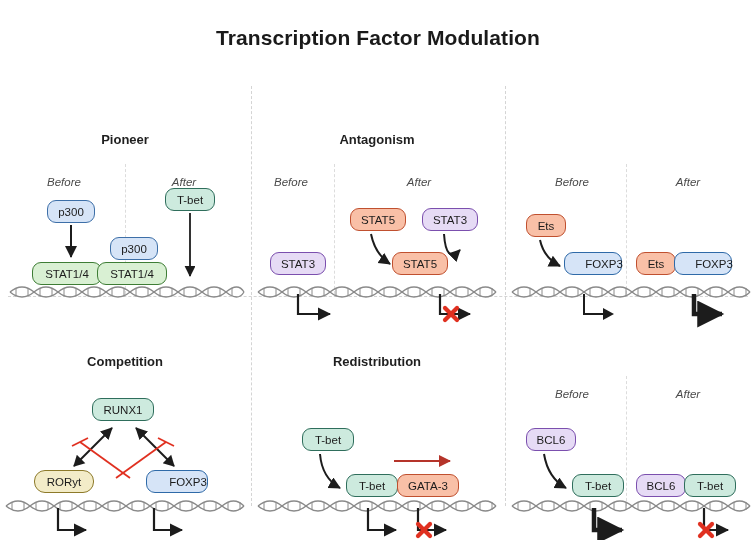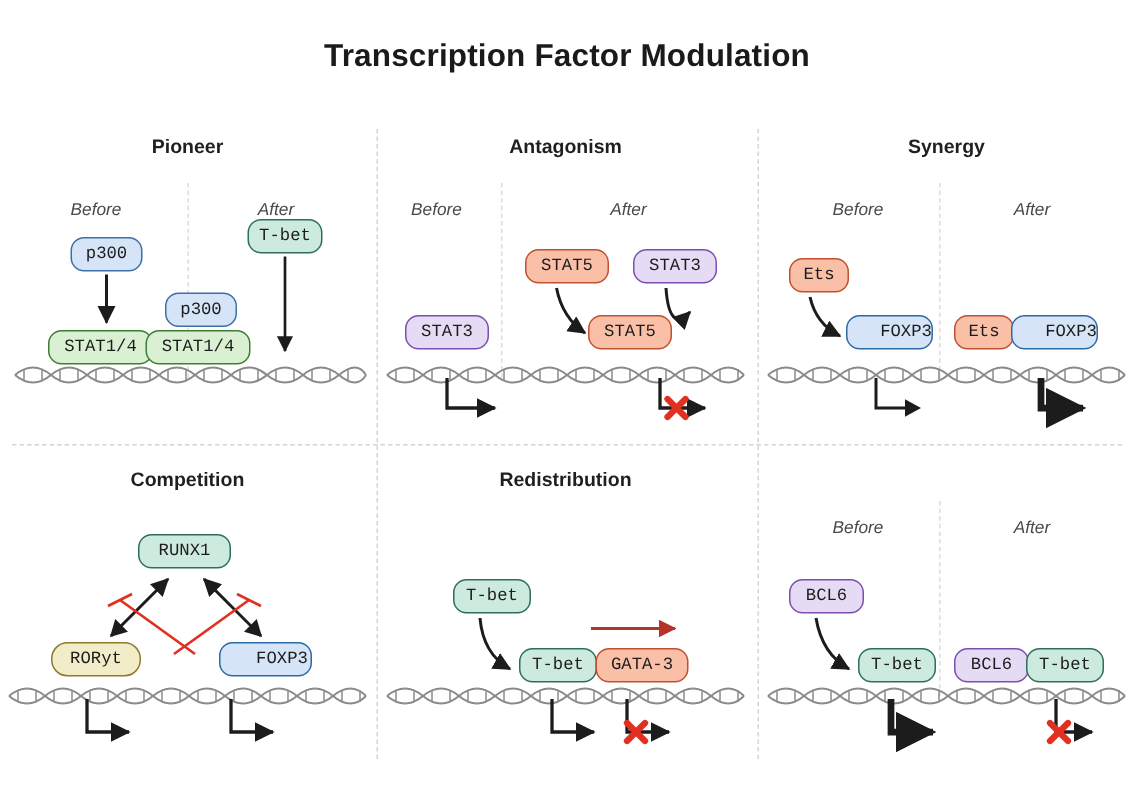--- a/index.html
+++ b/index.html
@@ -20,21 +20,21 @@
     position:absolute;top:82px;left:0;width:756px;height:458px;
   }
   .vdiv{
     position:absolute;top:4px;height:420px;width:0;
     border-left:1.5px dashed #d4d4d4;
   }
   .hdiv{
     position:absolute;left:8px;width:740px;height:0;
     border-top:1.5px dashed #d4d4d4;
   }
-  .panel{position:absolute;width:246px;height:225px;}
+  .panel{position:absolute;width:246px;height:225px;margin-top:42px;}
   .panel-title{
     position:absolute;top:8px;left:0;width:246px;text-align:center;
     font-size:13px;font-weight:bold;color:#1f1f1f;
   }
   .ba-label{
     position:absolute;font-size:11.5px;font-style:italic;color:#4a4a4a;
     text-align:center;width:80px;
   }
   .split{
     position:absolute;width:0;border-left:1.5px dashed #dcdcdc;
@@ -44,21 +44,20 @@
     box-sizing:border-box;
     border-radius:9px;
     border:1.6px solid #888;
     background:#eee;
     font-size:11.5px;
     color:#1c1c1c;
     display:flex;align-items:center;justify-content:center;
     white-space:nowrap;
     height:23px;
     z-index:5;
-    font-family:Liberation Mono, monospace;
   }
   .n-blue{background:#d6e4f7;border-color:#3d6fa8;}
   .n-green{background:#d9f0d3;border-color:#3e7d35;}
   .n-teal{background:#cdeade;border-color:#2f6e5c;}
   .n-orange{background:#f9c0a7;border-color:#c0502f;}
   .n-purple{background:#e6dbf5;border-color:#7b4fae;}
   .n-yellow{background:#f3ecc8;border-color:#8d7a2a;}
   .n-lblue{background:#d6e4f7;border-color:#2f6aa8;padding-left:22px;}
   svg{display:block;overflow:visible;}
   .ovl{position:absolute;left:0;top:0;pointer-events:none;}
@@ -170,21 +169,20 @@
       <path d="M44,170 L44,190 L76,190" stroke="#1c1c1c" stroke-width="2.2" fill="none" marker-end="url(#ah2)"></path>
       <path d="M186,170 L186,190 L216,190" stroke="#1c1c1c" stroke-width="2.2" fill="none" marker-end="url(#ah2)"></path>
       <g stroke="#e03020" stroke-width="4.2" stroke-linecap="round">
         <line x1="191" y1="184" x2="203" y2="196"></line>
         <line x1="203" y1="184" x2="191" y2="196"></line>
       </g>
     </svg>
   </div>
 
   <div class="panel" style="left:508px;top:0px;">
-    <div class="panel-title">Synergy</div>
     <div class="split" style="left:118px;top:40px;height:130px;"></div>
     <div class="ba-label" style="left:24px;top:52px;">Before</div>
     <div class="ba-label" style="left:140px;top:52px;">After</div>
 
     <div class="node n-orange" style="left:18px;top:90px;width:40px;">Ets</div>
     <div class="node n-lblue" style="left:56px;top:128px;width:58px;">FOXP3</div>
     <div class="node n-orange" style="left:128px;top:128px;width:40px;">Ets</div>
     <div class="node n-lblue" style="left:166px;top:128px;width:58px;">FOXP3</div>
 
     <svg class="ovl" width="246" height="225">

